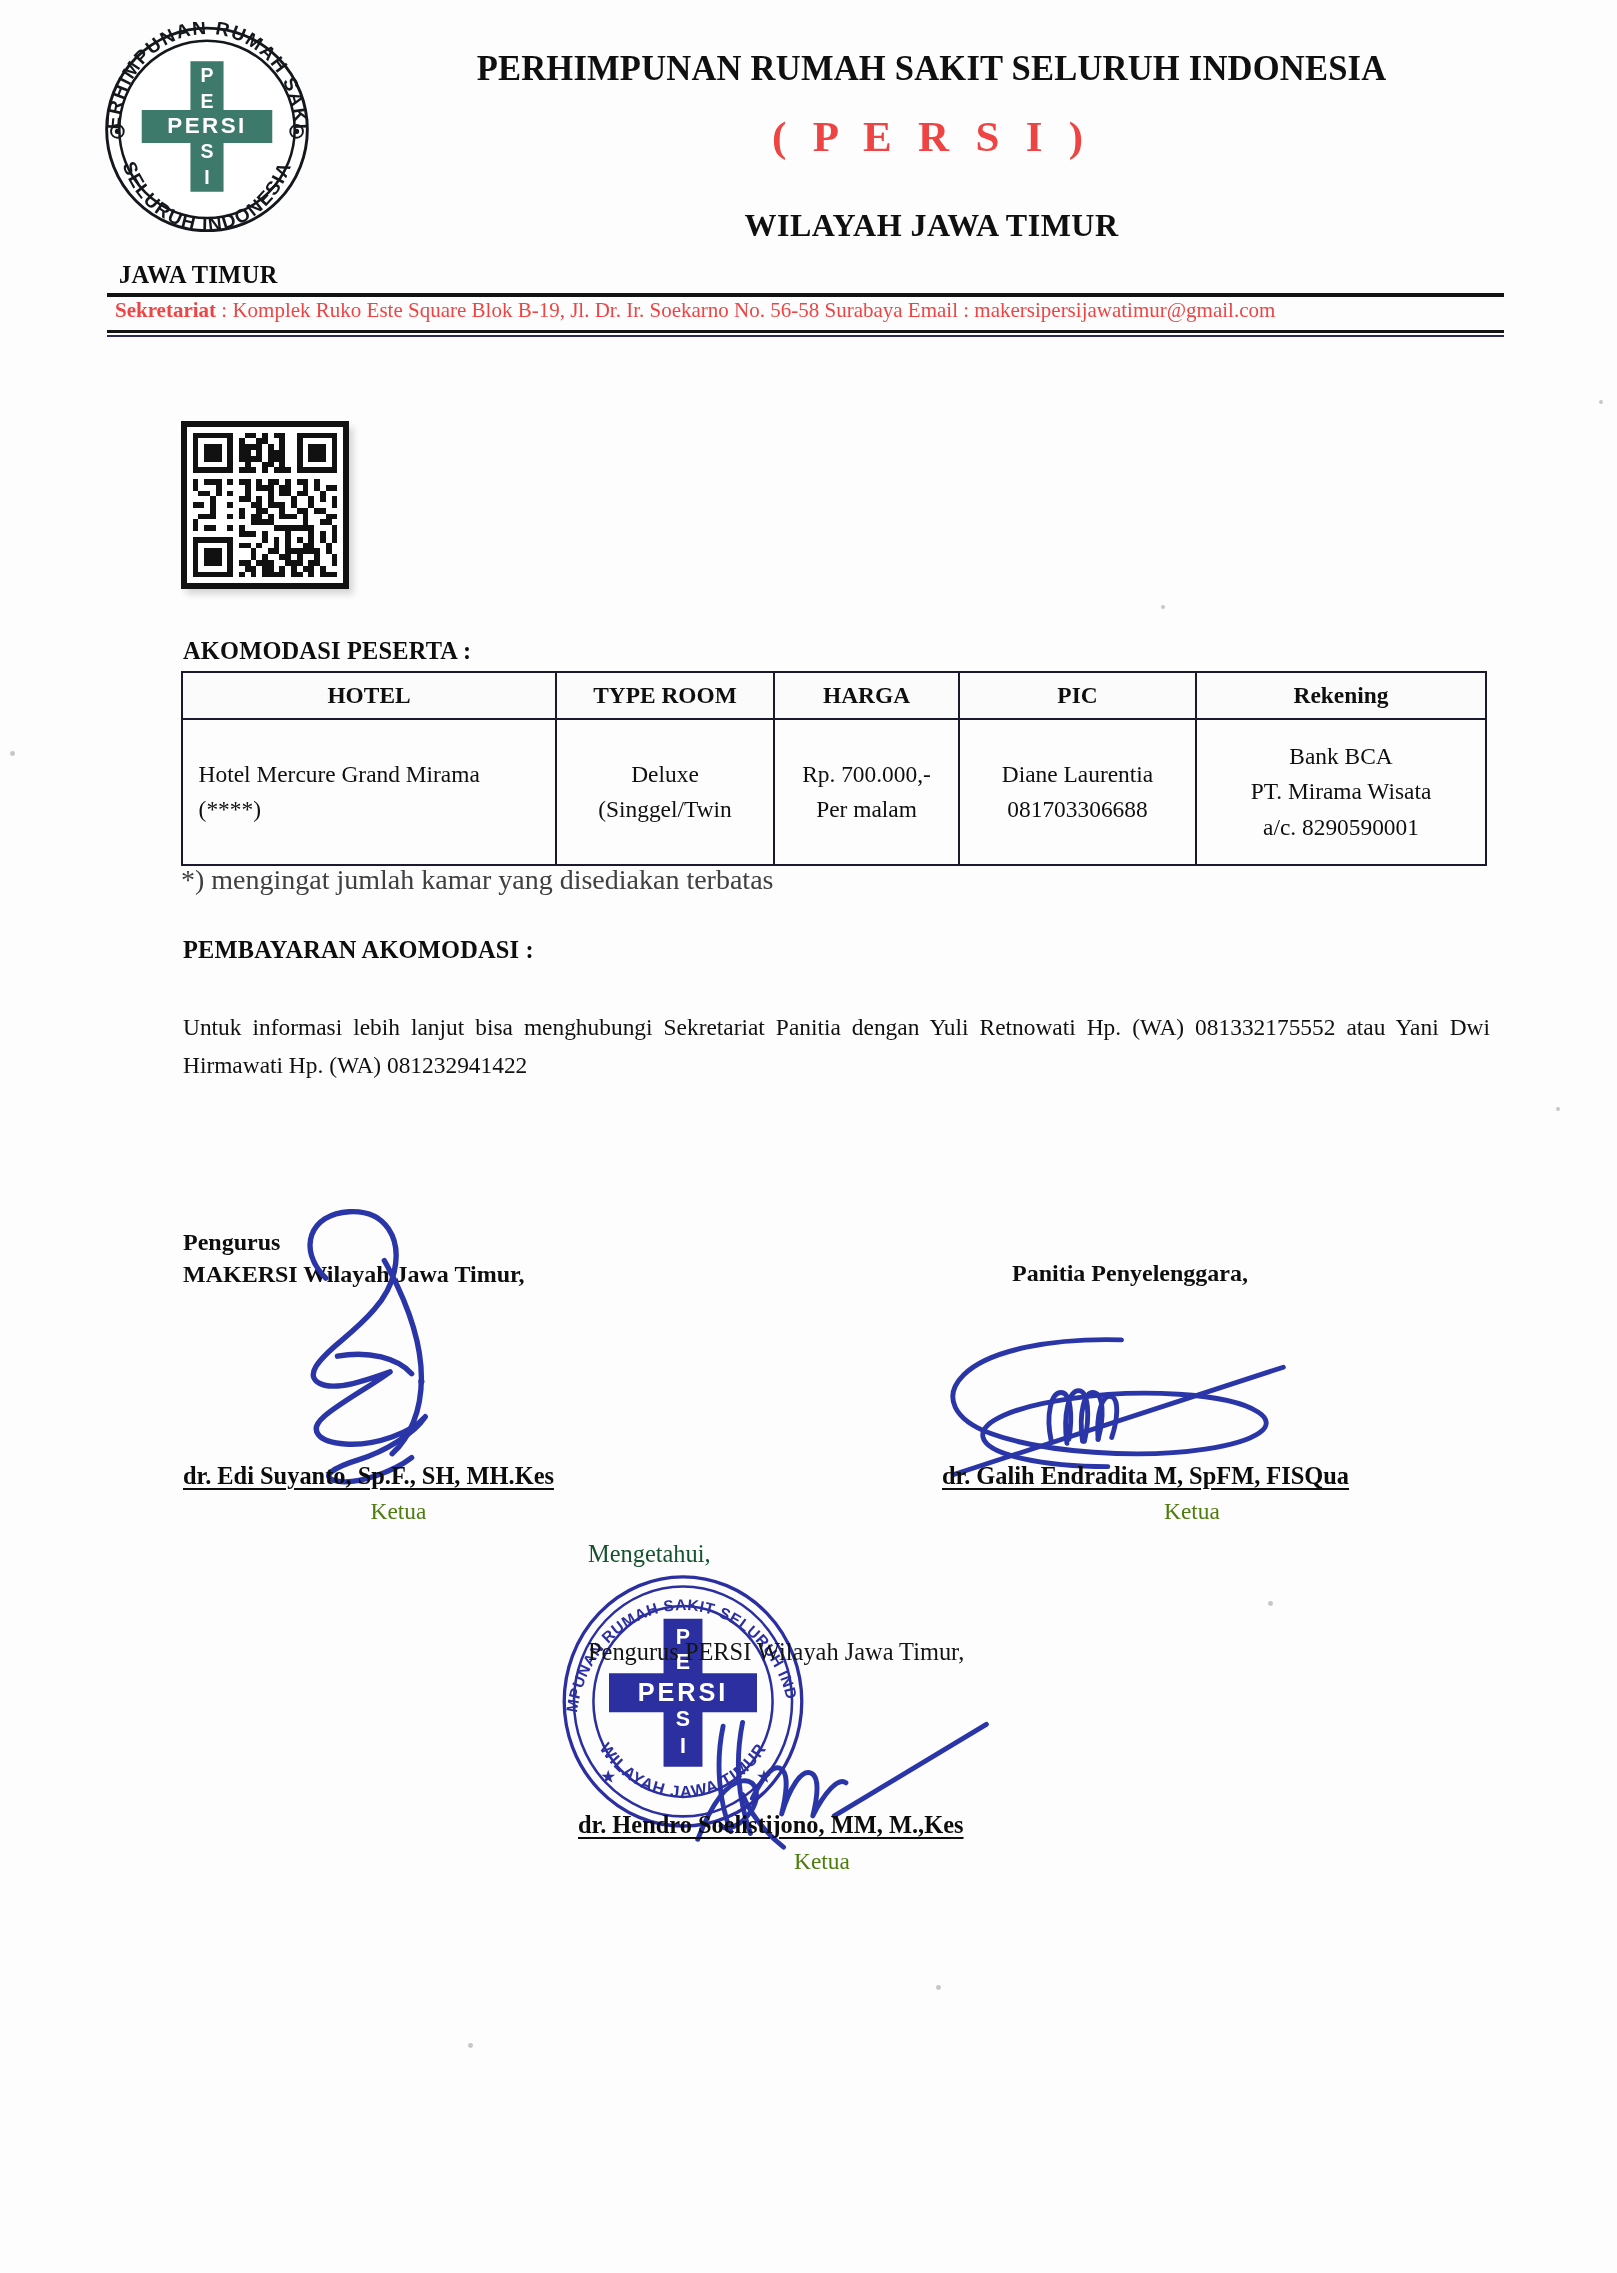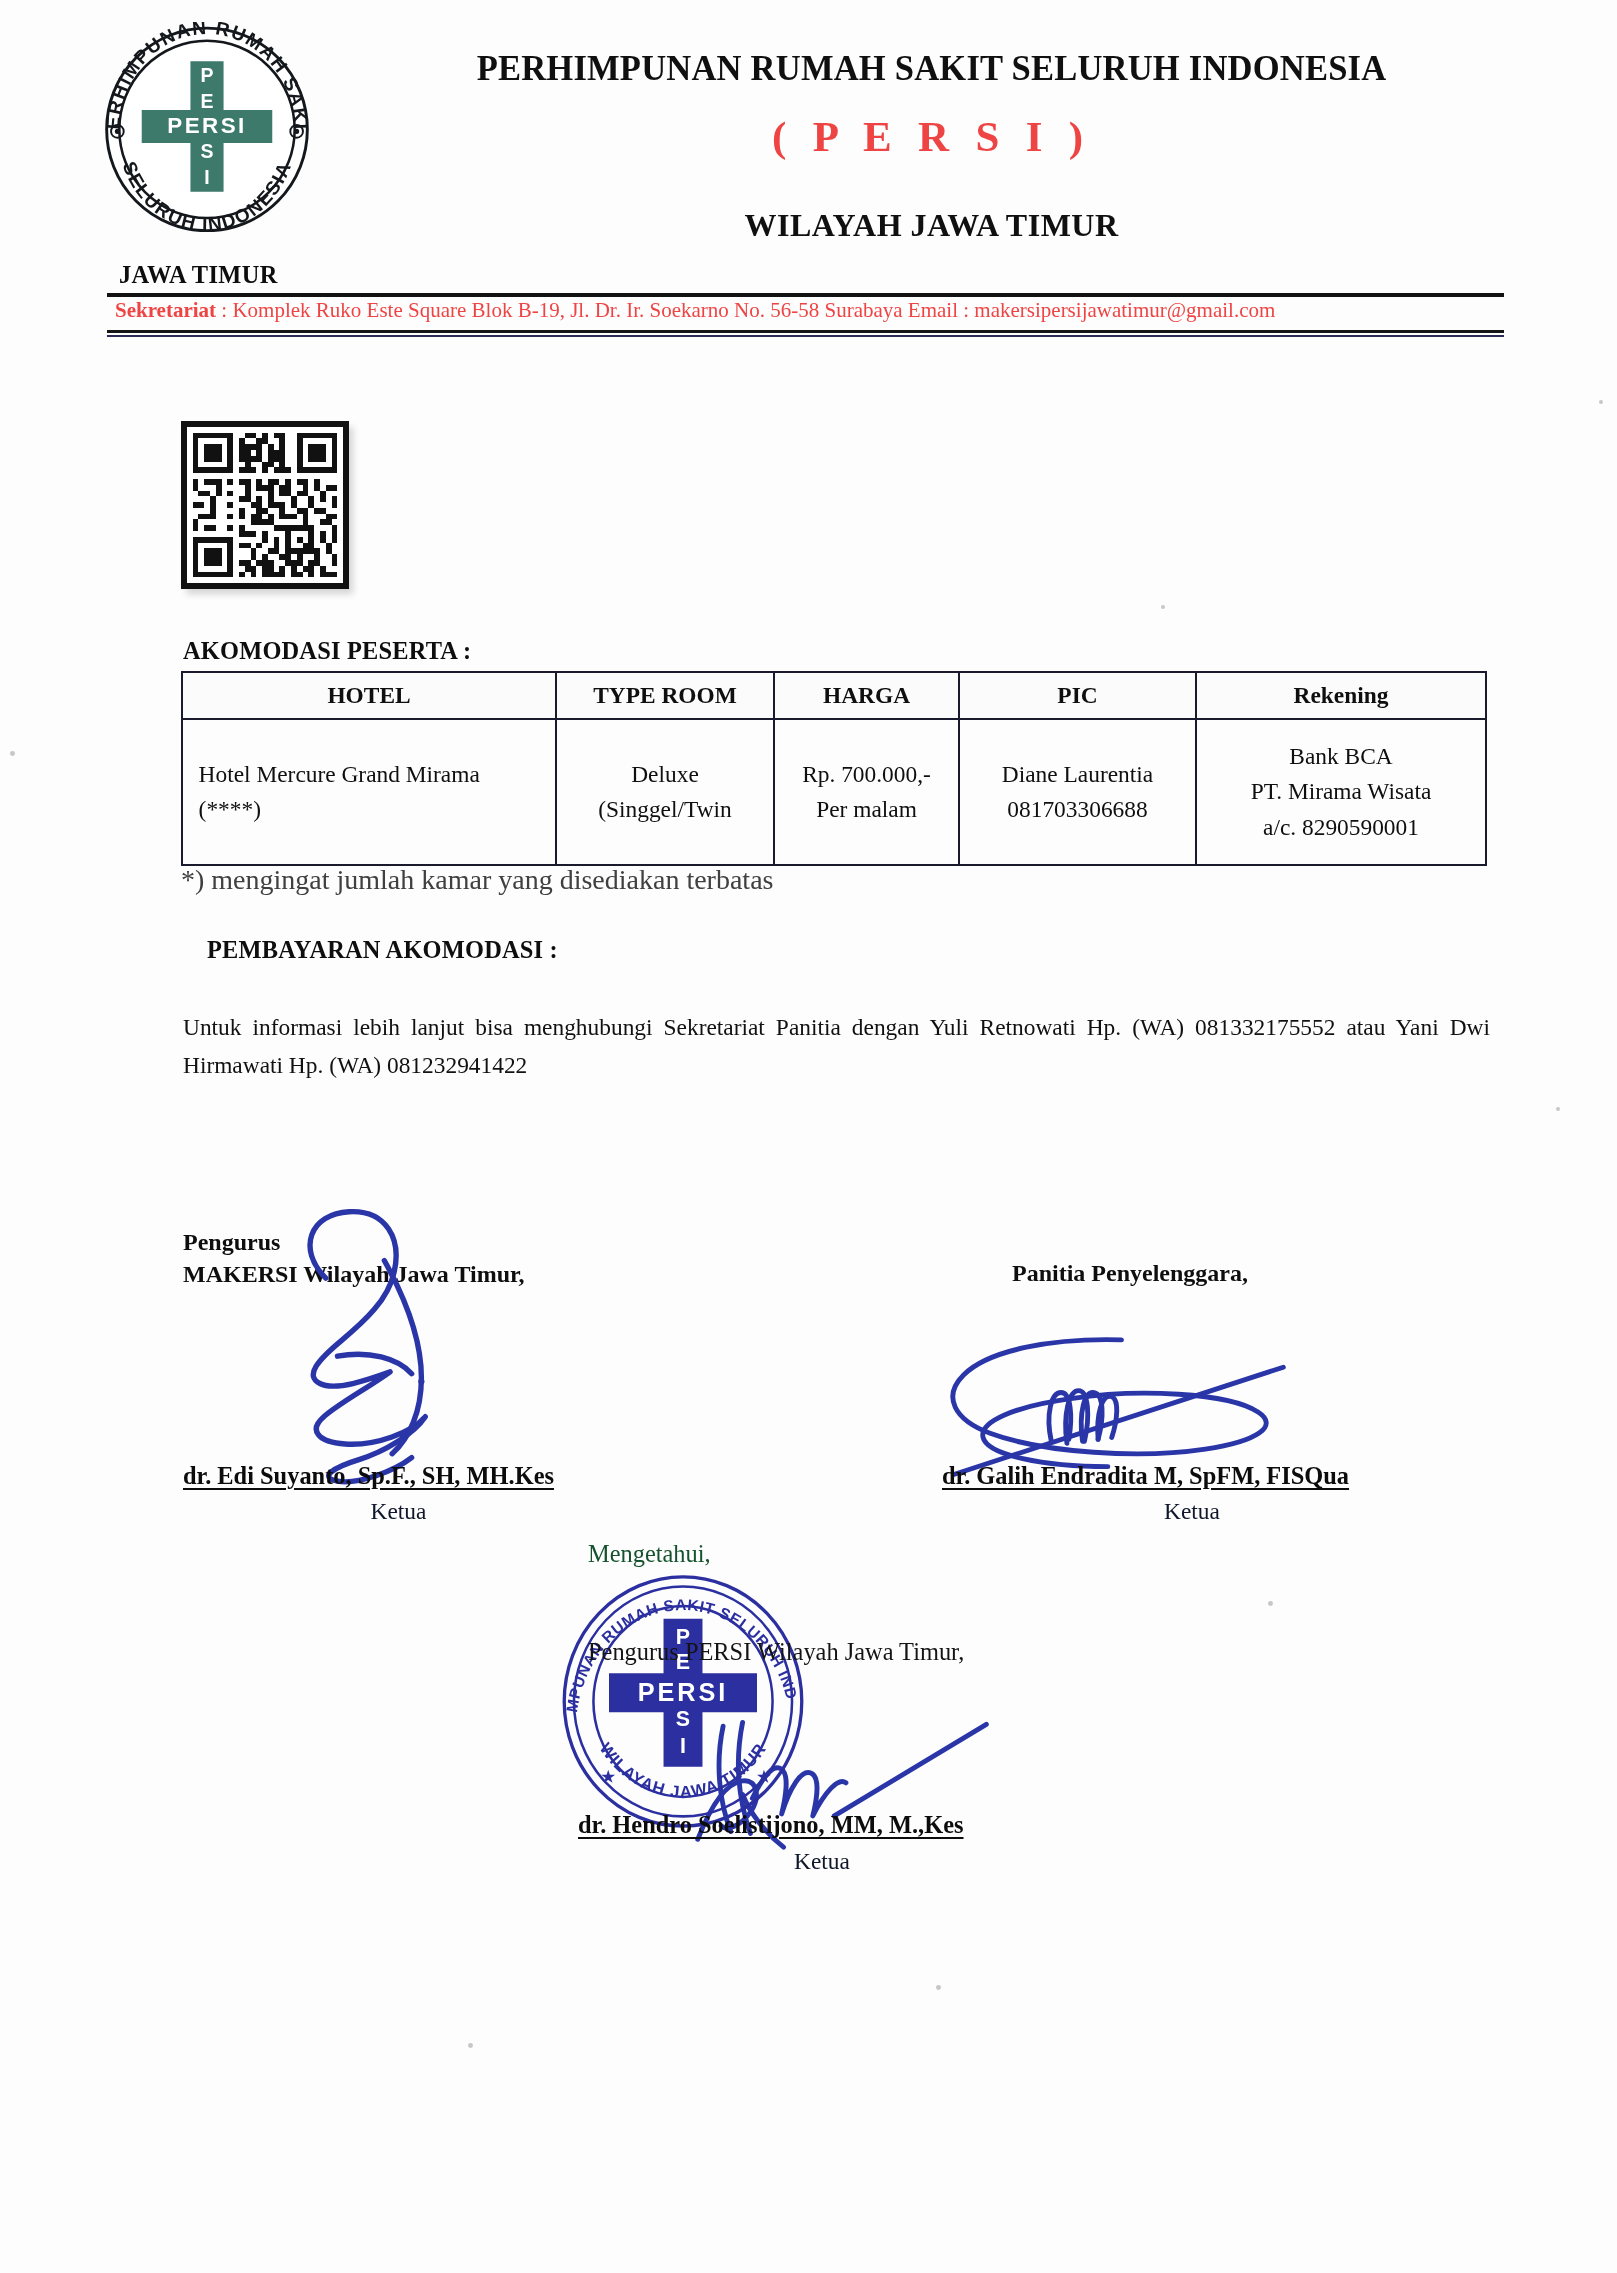--- a/index.html
+++ b/index.html
@@ -116,21 +116,21 @@
 
   
   .heading-bold {
     position: absolute;
     font-weight: bold;
     font-size: 24.4px;
     letter-spacing: 0.2px;
     color: #0e0e0e;
   }
   #akomodasi-heading { left: 183px; top: 637px; }
-  #pembayaran-heading { left: 183px; top: 936px; margin-left: 24px; }
+  #pembayaran-heading { left: 183px; top: 936px; }
 
   
   .akom-table {
     position: absolute;
     left: 181px; top: 671px;
     width: 1304px;
     border-collapse: collapse;
     table-layout: fixed;
   }
   .akom-table th, .akom-table td {
@@ -204,21 +204,21 @@
     font-size: 24.4px;
     color: #0c0c0c;
     text-decoration: underline;
     text-underline-offset: 3.9px;
     text-decoration-thickness: 2.4px;
     white-space: nowrap;
   }
   .sig-role {
     position: absolute;
     font-size: 23.4px;
-    color: #0f172a;
+    color: #4d7c0f;
     text-align: center;
   }
   #sig-left-name  { left: 183px; top: 1462px; }
   #sig-left-role  { left: 183px; top: 1498px; width: 431px; }
   #sig-right-name { left: 942px; top: 1462px; }
   #sig-right-role { left: 942px; top: 1498px; width: 500px; }
 
   #mengetahui-line1 {
     position: absolute;
     left: 588px; top: 1540px;

